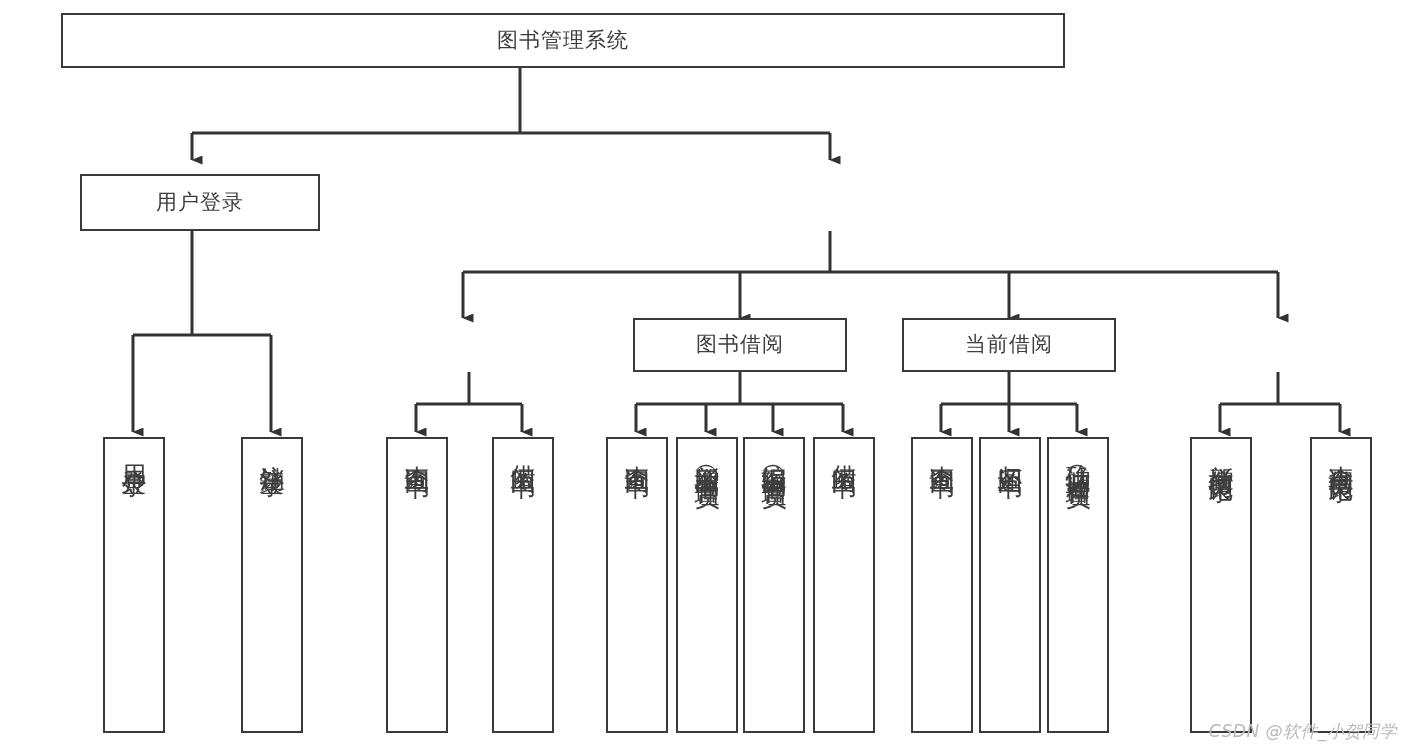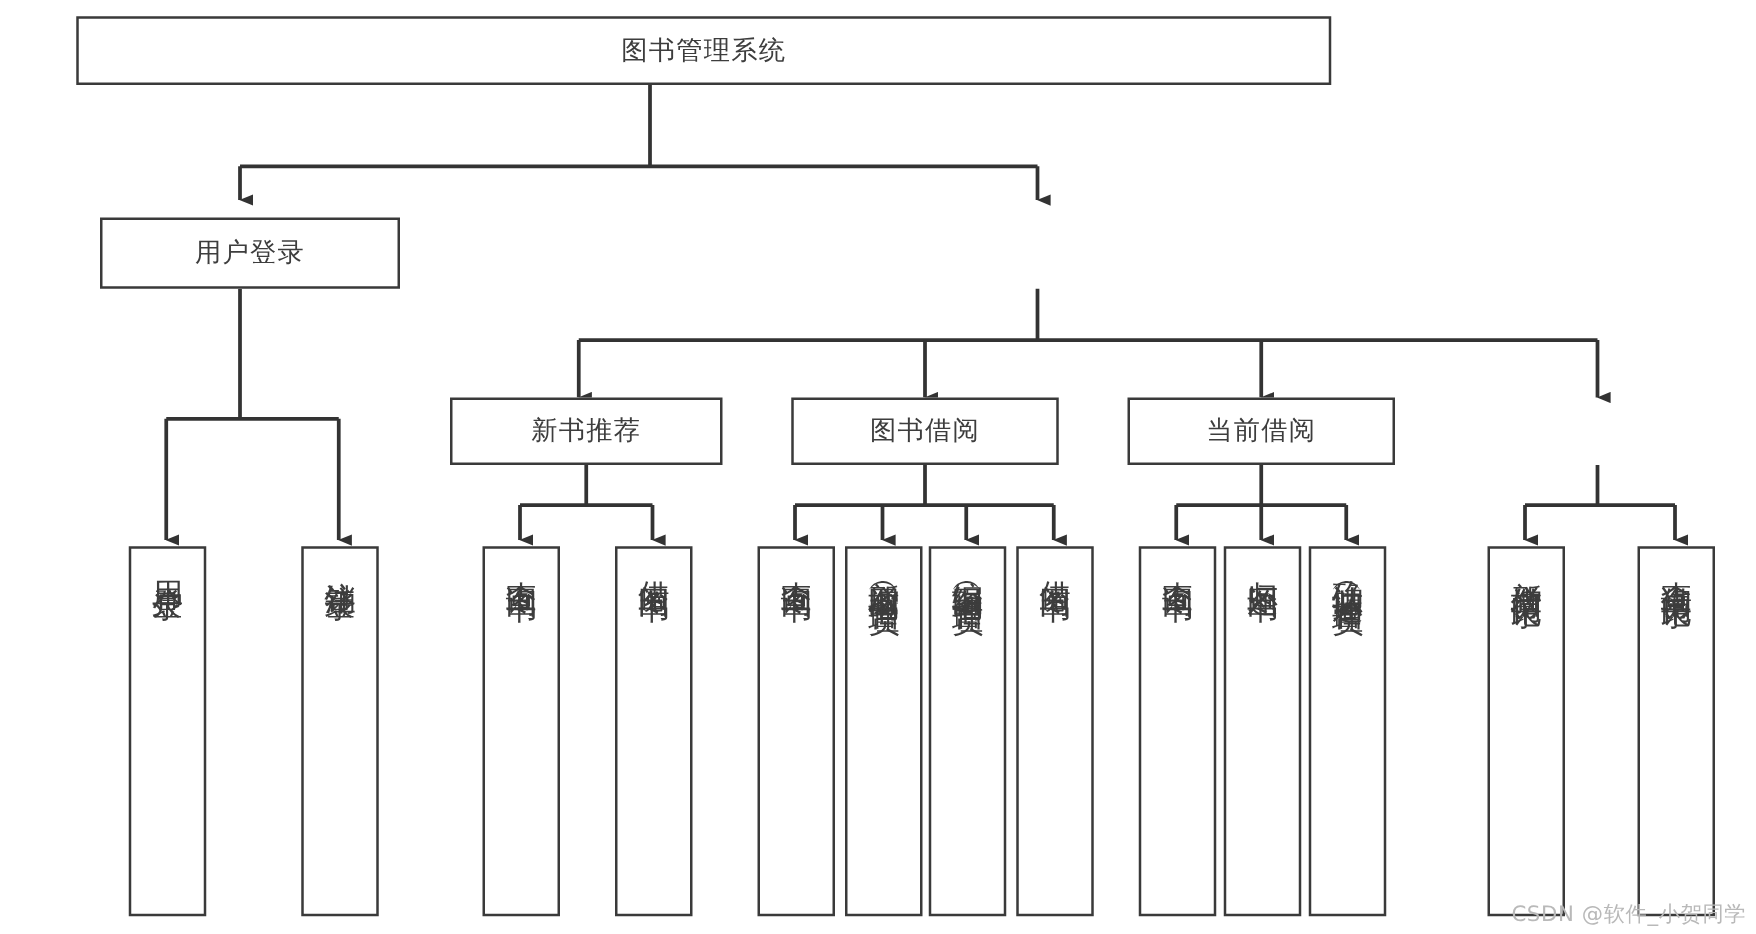--- a/index.html
+++ b/index.html
@@ -53,20 +53,21 @@
   #watermark{
     position:absolute;
     right:8px;
     bottom:4px;
     font-size:17px;
     color:#b9b9b9;
     letter-spacing:0.5px;
     z-index:5;
     white-space:nowrap;
     font-family:"DejaVu Sans","Liberation Sans",sans-serif;
+    font-style:italic;
   }
 </style>
 </head>
 <body>
 
 <div id="canvas">
 
   <svg id="wires" viewBox="0 0 1405 747" xmlns="http://www.w3.org/2000/svg">
     <defs>
       <marker id="arw" markerWidth="9" markerHeight="11" refX="4.5" refY="10.5" orient="auto" markerUnits="userSpaceOnUse">
@@ -120,23 +121,20 @@
   </svg>
 
   <div class="node h" style="left:18px;top:13px;width:1004px;height:55px;margin-left:43px;">
     <span class="label">图书管理系统</span>
   </div>
 
   <div class="node h" style="left:80px;top:174px;width:240px;height:57px;">
     <span class="label">用户登录</span>
   </div>
 
-  <div class="node h" style="left:360px;top:318px;width:218px;height:54px;">
-    <span class="label">新书推荐</span>
-  </div>
   <div class="node h" style="left:902px;top:318px;width:214px;height:54px;">
     <span class="label">当前借阅</span>
   </div>
   <div class="node h" style="left:633px;top:318px;width:214px;height:54px;">
     <span class="label">图书借阅</span>
   </div>
 
   <div class="node v" style="left:103px;top:437px;width:62px;height:296px;">
     <span class="label">用户登录</span>
   </div>

